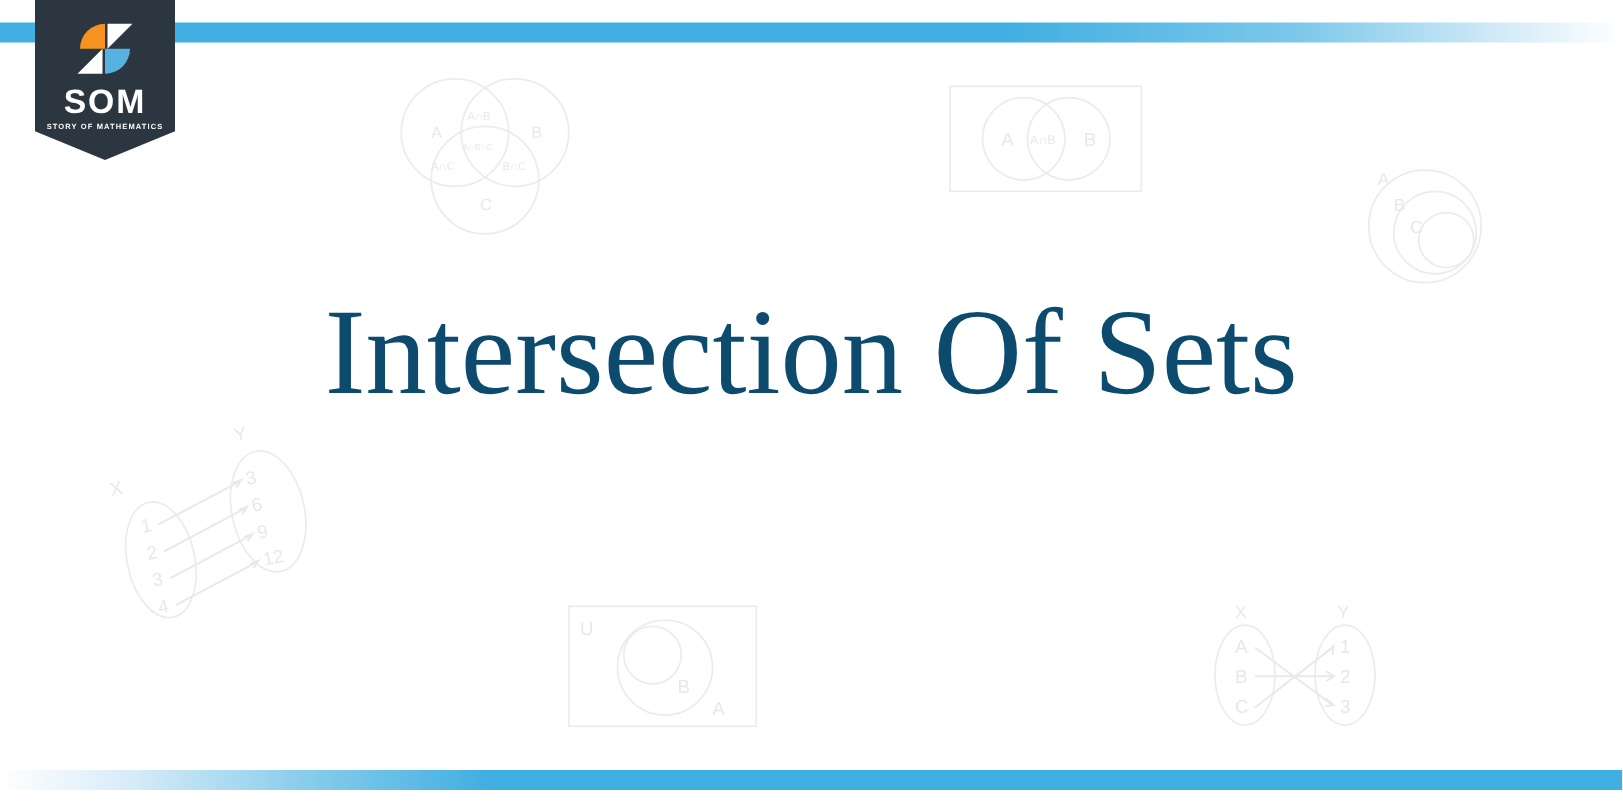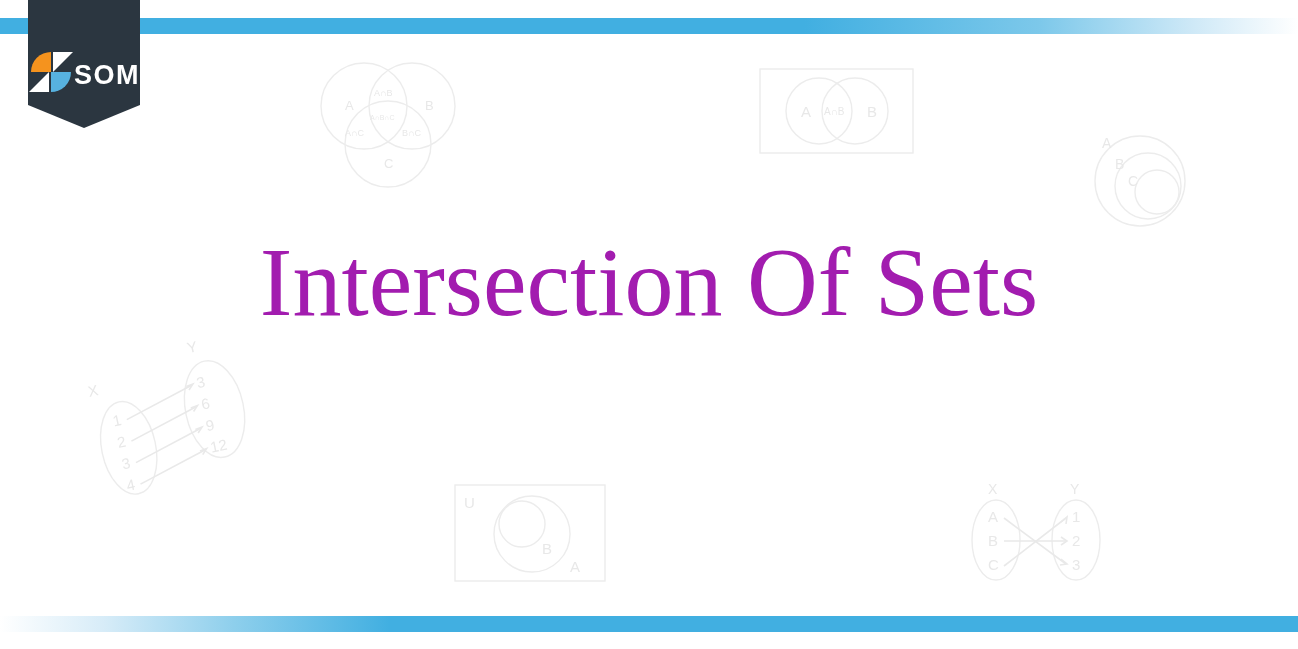--- a/index.html
+++ b/index.html
@@ -53,21 +53,21 @@
   .logo-banner {
     position: absolute;
     left: 28px;
     top: 0;
     width: 112px;
     height: 128px;
     background: #2b3640;
     -webkit-clip-path: polygon(0 0, 100% 0, 100% 82%, 50% 100%, 0 82%);
     clip-path: polygon(0 0, 100% 0, 100% 82%, 50% 100%, 0 82%);
     display: flex;
-    flex-direction: row;
+    flex-direction: column;
     align-items: center;
     padding-top: 16px;
     box-sizing: border-box;
   }
   .logo-mark {
     width: 46px;
     height: 46px;
     position: relative;
   }
   .logo-text {
@@ -90,21 +90,21 @@
 
   
   .title-block {
     position: absolute;
     left: 0;
     top: 232px;
     width: 1298px;
     text-align: center;
   }
   .main-title {
-    color: #a21caf;
+    color: #0c4a6e;
     font-family: "Liberation Serif", serif;
     font-size: 98px;
     line-height: 1.04;
     font-weight: normal;
     margin: 0;
     letter-spacing: 0px;
   }
   .subtitle {
     color: #1a8fd8;
     font-family: "Liberation Serif", serif;

